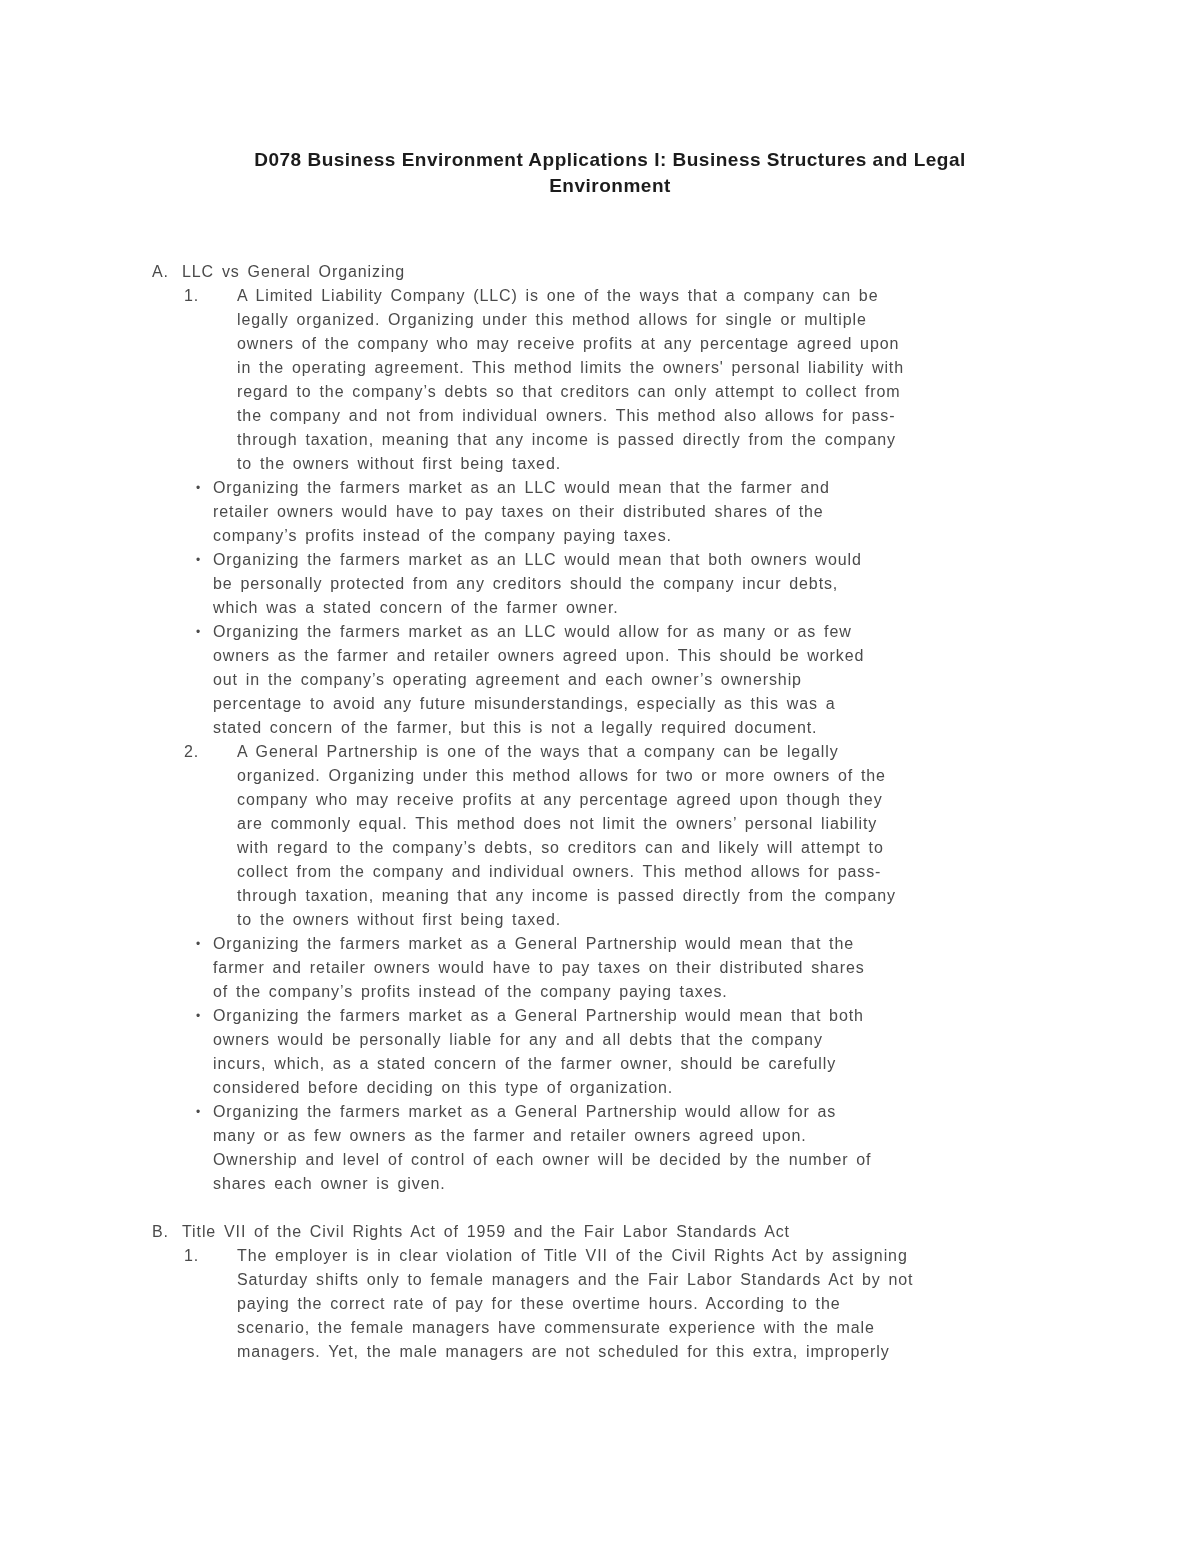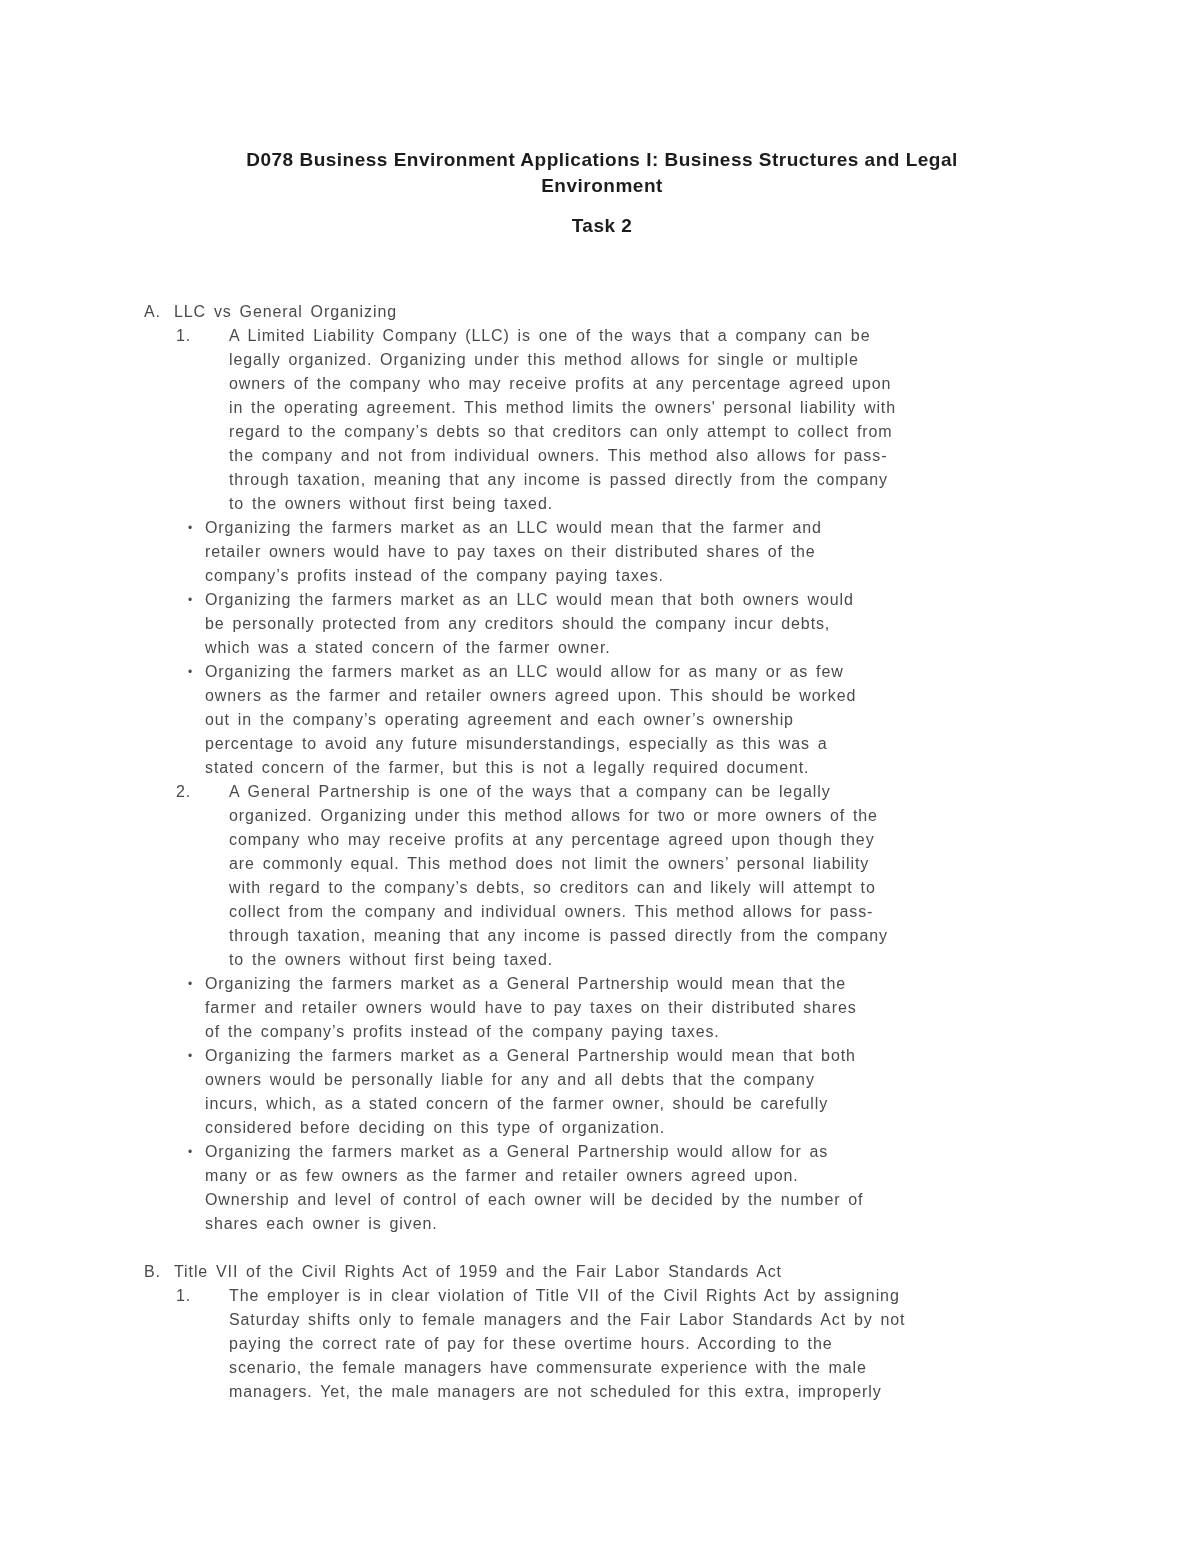--- a/index.html
+++ b/index.html
@@ -6,21 +6,21 @@
   body {
     width: 1200px;
     height: 1553px;
     position: relative;
     background: var(--page-bg, #ffffff);
     font-family: "Liberation Sans", "DejaVu Sans", sans-serif;
     overflow: hidden;
   }
   .content {
     position: absolute;
-    left: 144px;
+    left: 152px;
     top: 147px;
     width: 916px;
   }
   .doc-title {
     text-align: center;
     font-weight: 700;
     font-size: 19px;
     line-height: 26px;
     letter-spacing: 0.5px;
     color: var(--title-color, #1c1c1c);
@@ -62,21 +62,20 @@
     box-sizing: border-box;
   }
   .bullet-text { flex: 1; white-space: pre-line; }
 </style>
 </head>
 <body style="--page-bg: #ffffff; --title-color: #1c1c1c; --text-color: #4a4a4a;">
 
 <div class="content">
   <div class="doc-title">D078 Business Environment Applications I: Business Structures and Legal
 Environment</div>
-  <div class="doc-subtitle">Task 2</div>
   <div class="doc-body" id="sections">
   <div class="section">
     <div class="sec-row">
       <span class="sec-label">A.</span>
       <span class="sec-heading">LLC vs General Organizing</span>
     </div>
     <div class="items">
   <div class="item">
     <span class="item-number">1.</span>
     <div class="item-body">

